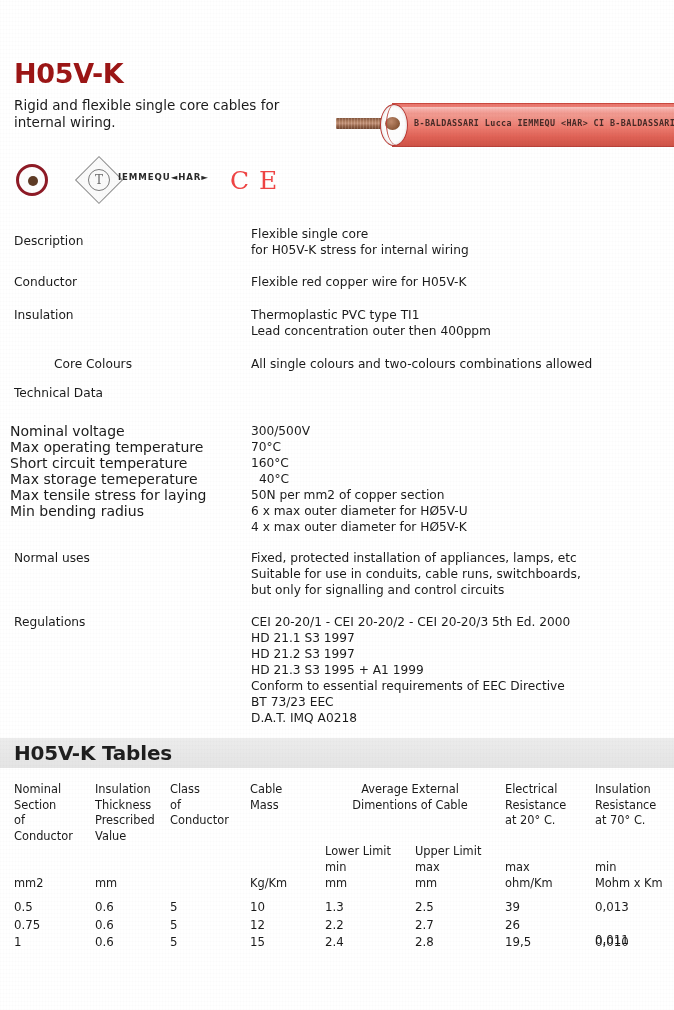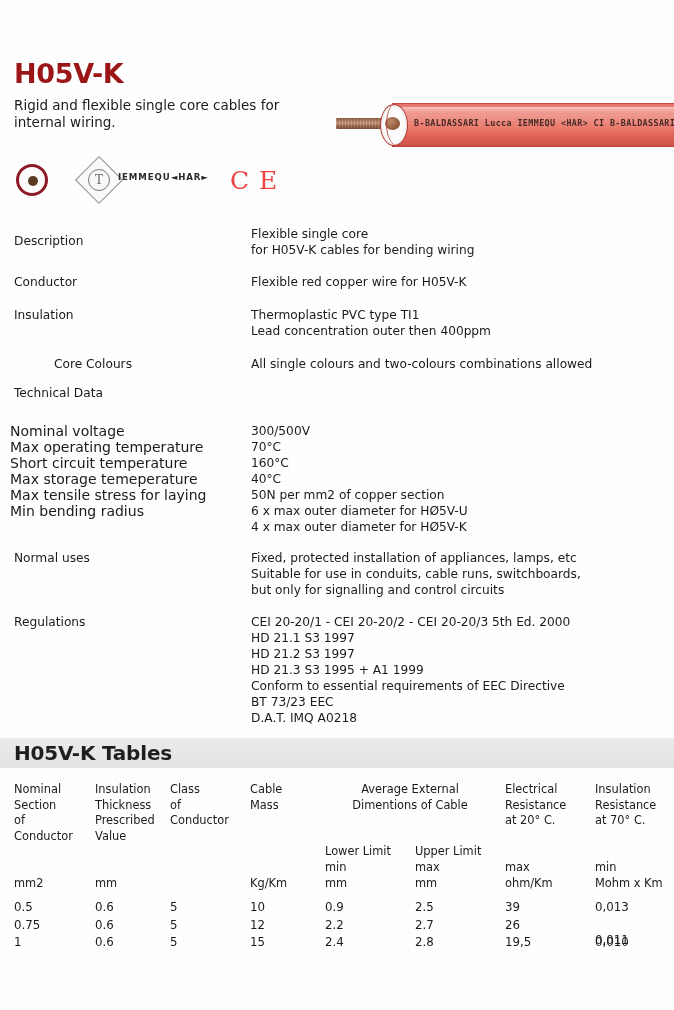--- a/index.html
+++ b/index.html
@@ -171,21 +171,21 @@
     <div class="mark-diamond"></div>
     <div class="mark-diamond-inner">T</div>
   </div>
   <div class="mark-har">IEMMEQU◄HAR►</div>
   <div class="mark-ce">C E</div>
 
   <div id="specs-host">
       <div class="spec-label" style="top: 215px; margin-top: 18px;">Description</div>
       <div class="spec-value" style="top: 226px;">
         <div>Flexible single core</div>
-        <div>for H05V-K cables for bending wiring</div>
+        <div>for H05V-K stress for internal wiring</div>
       </div>
       <div class="spec-label" style="top: 274px;">Conductor</div>
       <div class="spec-value" style="top: 274px;">
         <div>Flexible red copper wire for H05V-K</div>
       </div>
       <div class="spec-label" style="top: 307px;">Insulation</div>
       <div class="spec-value" style="top: 307px;">
         <div>Thermoplastic PVC type TI1</div>
         <div>Lead concentration outer then 400ppm</div>
       </div>
@@ -194,21 +194,21 @@
         <div>All single colours and two-colours combinations allowed</div>
       </div>
       <div class="spec-label" style="top: 385px;">Technical Data</div>
       <div class="td-key" style="top: 423px;">Nominal voltage</div>
       <div class="td-val" style="top: 423px;">300/500V</div>
       <div class="td-key" style="top: 439px;">Max operating temperature</div>
       <div class="td-val" style="top: 439px;">70°C</div>
       <div class="td-key" style="top: 455px;">Short circuit temperature</div>
       <div class="td-val" style="top: 455px;">160°C</div>
       <div class="td-key" style="top: 471px;">Max storage temeperature</div>
-      <div class="td-val" style="top: 471px;">40°C</div>
+      <div class="td-val" style="top: 471px; margin-left: 8px;">40°C</div>
       <div class="td-key" style="top: 487px;">Max tensile stress for laying</div>
       <div class="td-val" style="top: 487px;">50N per mm2 of copper section</div>
       <div class="td-key" style="top: 503px;">Min bending radius</div>
       <div class="td-val" style="top: 503px;">6 x max outer diameter for HØ5V-U</div>
       <div class="td-val" style="top: 519px;">4 x max outer diameter for HØ5V-K</div>
       <div class="spec-label" style="top: 550px;">Normal uses</div>
       <div class="spec-value" style="top: 550px;">
         <div>Fixed, protected installation of appliances, lamps, etc</div>
         <div>Suitable for use in conduits, cable runs, switchboards,</div>
         <div>but only for signalling and control circuits</div>
@@ -274,21 +274,21 @@
         <div>Insulation</div>
         <div>Resistance</div>
         <div>at 70° C.</div>
       </div>
       <div class="th" style="left: 595px; top: 78px;">min</div>
       <div class="th" style="left: 595px; top: 94px;">Mohm x Km</div>
       <div class="td" style="left: 14px; top: 117px;">0.5</div>
       <div class="td" style="left: 95px; top: 117px;">0.6</div>
       <div class="td" style="left: 170px; top: 117px;">5</div>
       <div class="td" style="left: 250px; top: 117px;">10</div>
-      <div class="td" style="left: 325px; top: 117px;">0.9</div>
+      <div class="td" style="left: 325px; top: 117px;">1.3</div>
       <div class="td" style="left: 415px; top: 117px;">2.5</div>
       <div class="td" style="left: 505px; top: 117px; text-align: center;">39</div>
       <div class="td" style="left: 595px; top: 117px;">0,013</div>
       <div class="td" style="left: 14px; top: 134.6px;">0.75</div>
       <div class="td" style="left: 95px; top: 134.6px;">0.6</div>
       <div class="td" style="left: 170px; top: 134.6px;">5</div>
       <div class="td" style="left: 250px; top: 134.6px;">12</div>
       <div class="td" style="left: 325px; top: 134.6px;">2.2</div>
       <div class="td" style="left: 415px; top: 134.6px;">2.7</div>
       <div class="td" style="left: 505px; top: 134.6px;">26</div>

